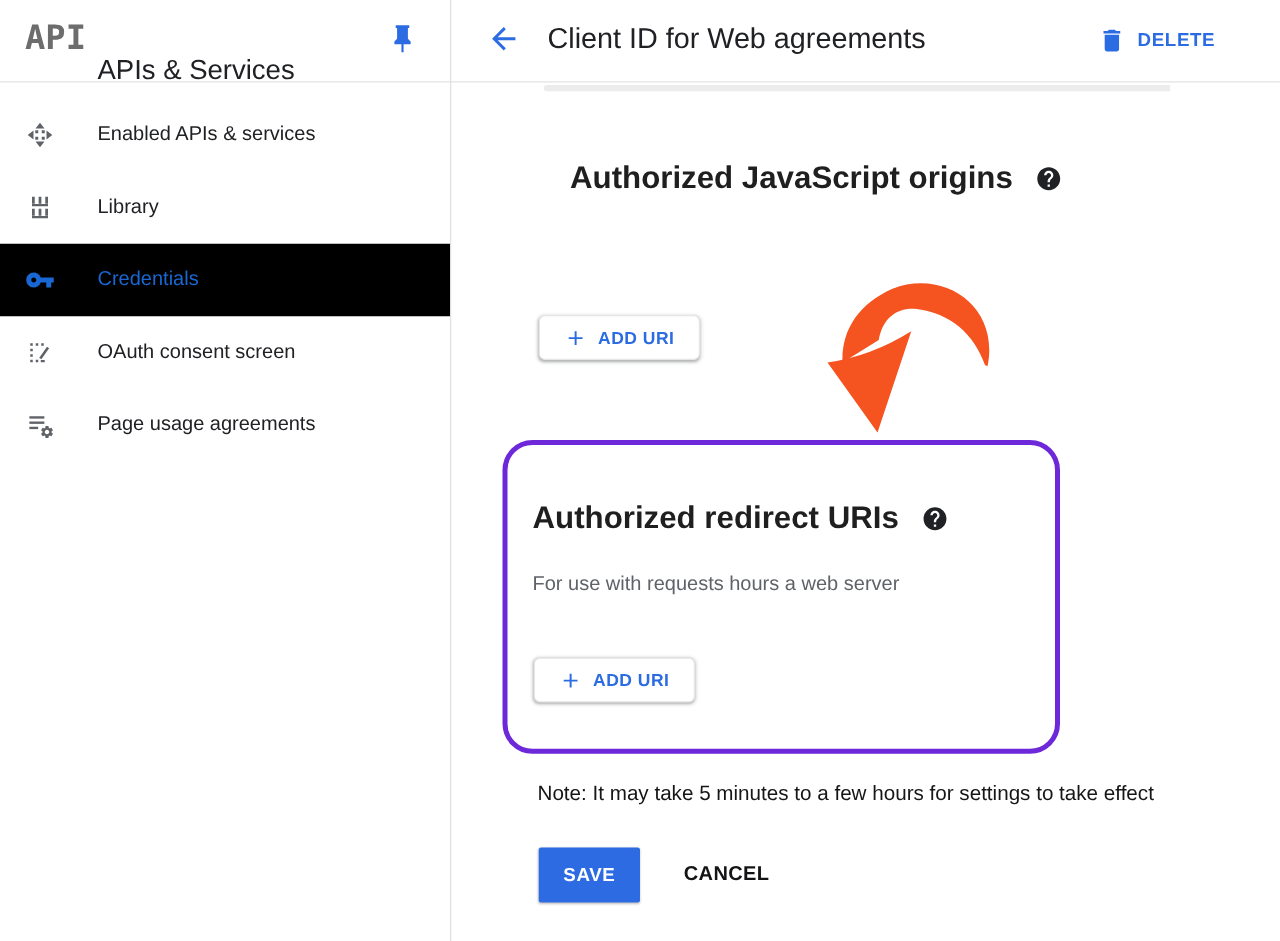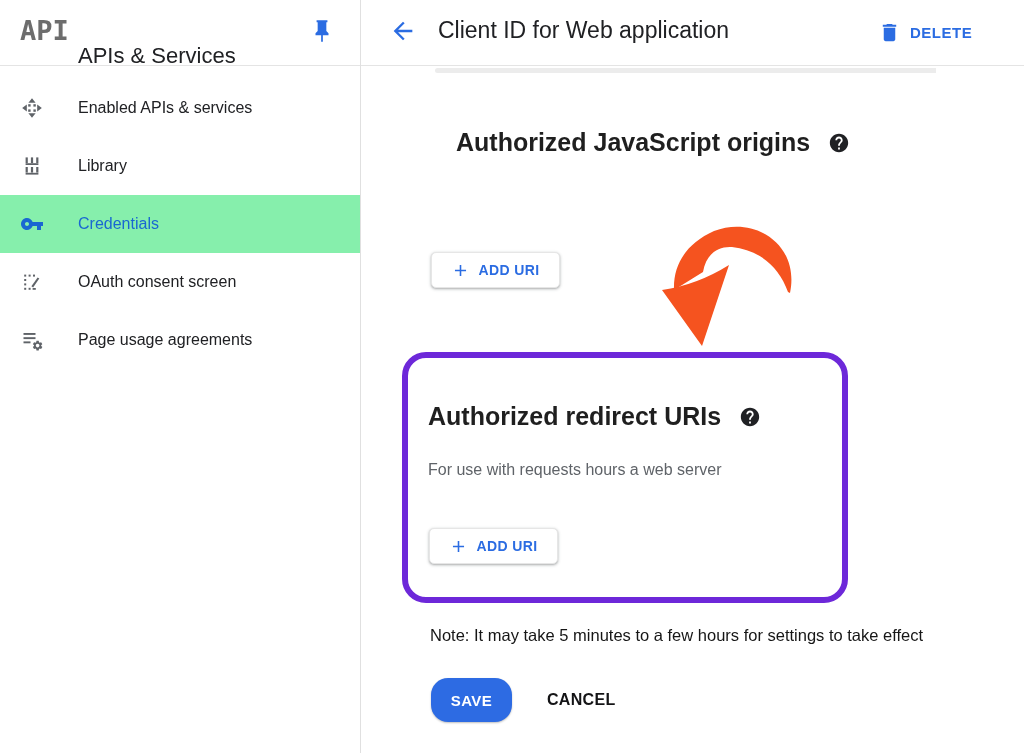--- a/index.html
+++ b/index.html
@@ -27,21 +27,21 @@
     cursor:pointer; color:#2b6ce2; font-weight:700; font-size:15px; letter-spacing:.5px;
     font-family:"Liberation Sans", sans-serif; }
 
   
   .sidebar { position:absolute; left:0; top:66px; width:360px; bottom:0;
     background:#fff; padding-top:13px; }
   .nav-item { position:relative; width:360px; height:58px; display:flex;
     align-items:center; cursor:pointer; }
   .nav-item .icon { position:absolute; left:20px; width:24px; height:24px; }
   .nav-item .lbl { position:absolute; left:78px; font-size:16px; color:#202124; white-space:nowrap; }
-  .nav-item.active { background:#86efac; }
+  .nav-item.active { background:#000000; }
   .nav-item.active .lbl { color:#1967d2; }
 
   
   .main { position:absolute; left:361px; top:66px; right:0; bottom:0; background:#fff; }
   .scroll-edge { position:absolute; left:74px; right:0; top:2px; height:5px;
     background:#ececec; border-radius:4px 0 0 4px; }
   .sec-heading { position:absolute; display:flex; align-items:center; gap:18px;
     font-size:25px; font-weight:700; color:#1f1f1f; white-space:nowrap; }
   .help-btn { border:none; background:transparent; width:22px; height:22px;
     padding:0; cursor:pointer; flex:0 0 auto; }
@@ -52,30 +52,30 @@
     box-shadow:0 1px 2px rgba(60,64,67,.30), 0 1px 3px 1px rgba(60,64,67,.12);
     color:#2b6ce2; font-weight:700; font-size:14px; letter-spacing:.4px;
     font-family:"Liberation Sans", sans-serif;text-align:center; }
   .sec1-heading { left:69px; top:62px;margin-left:26px; }
   .sec1-desc    { left:69px; top:119px; }
   .sec1-btn     { left:70px; top:186px; }
 
   .annotation-arrow { position:absolute; left:294px; top:154px; pointer-events:none; }
 
   .highlight-box { position:absolute; left:41px; top:286px; width:446px; height:251px;
-    border:6px solid #6d28d9; border-radius:24px; background:#fff; }
+    border:4px solid #6d28d9; border-radius:24px; background:#fff; }
   .sec2-heading { left:20px; top:44px; }
   .sec2-desc    { left:20px; top:103px; }
   .sec2-btn     { left:21px; top:170px; }
 
   .note { position:absolute; left:69px; top:560px; font-size:16.5px; color:#161616;
     white-space:nowrap; }
   .actions { position:absolute; left:70px; top:612px; display:flex; align-items:center; gap:35px; }
   .save-btn { width:81px; height:44px; background:#2d6be3; color:#fff; border:none;
-    border-radius:17px; font-weight:700; font-size:15px; letter-spacing:.5px;
+    border-radius:2px; font-weight:700; font-size:15px; letter-spacing:.5px;
     cursor:pointer; box-shadow:0 1px 2px rgba(0,0,0,.25);
     font-family:"Liberation Sans", sans-serif; }
   .cancel-btn { border:none; background:transparent; color:#141416; font-weight:700;
     font-size:16px; letter-spacing:.3px; cursor:pointer;
     font-family:"Liberation Sans", sans-serif; }
 </style>
 </head>
 <body>
 
 <div class="app">
@@ -93,21 +93,21 @@
     </button>
 
     <button class="back-btn">
       <span>
         <svg width="28" height="28" viewBox="0 0 24 24">
           <path fill="#2b6ce2" d="M20 11H7.83l5.59-5.59L12 4l-8 8 8 8 1.41-1.41L7.83 13H20v-2z"></path>
         </svg>
       </span>
     </button>
 
-    <span class="page-title">Client ID for Web application</span>
+    <span class="page-title">Client ID for Web agreements</span>
 
     <button class="delete-btn">
       <span style="display:flex;">
         <svg width="23" height="23" viewBox="0 0 24 24">
           <path fill="#2b6ce2" d="M6 19c0 1.1.9 2 2 2h8c1.1 0 2-.9 2-2V7H6v12zM19 4h-3.5l-1-1h-5l-1 1H5v2h14V4z"></path>
         </svg>
       </span>
       <span>DELETE</span>
     </button>
   </div>

